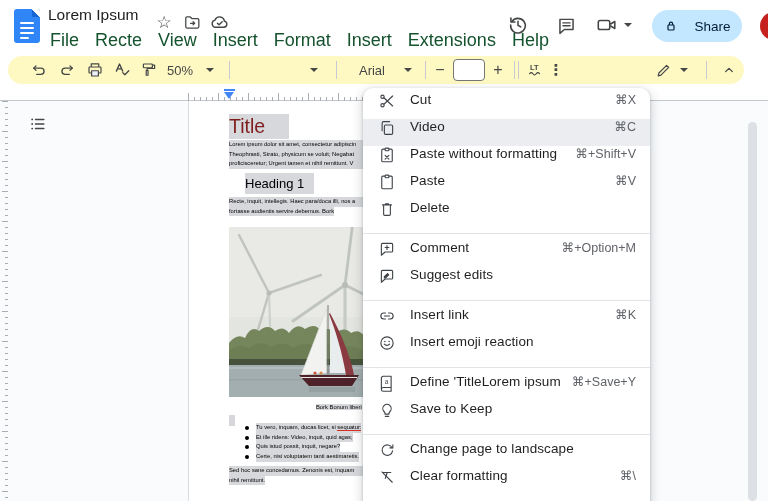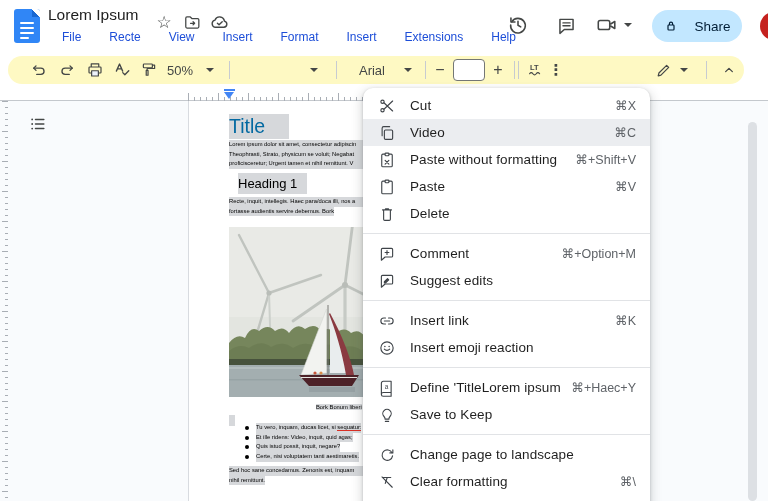--- a/index.html
+++ b/index.html
@@ -10,21 +10,21 @@
   
   .header { position:absolute; top:0; left:0; right:0; height:52px; background:#fff; }
   .docs-logo { position:absolute; left:14px; top:9px; width:26px; height:34px; background:#3086f6; border-radius:3px; }
   .docs-logo .fold { position:absolute; right:0; top:0; width:8px; height:8px;
      background:linear-gradient(225deg,#fff 50%,#1967d2 50%); border-radius:0 3px 0 0; }
   .docs-logo .l { position:absolute; left:6px; height:2.4px; background:#fff; width:14px; border-radius:1px; }
   .doc-title { position:absolute; left:48px; top:6px; font-size:15.5px; color:#1f1f1f; }
   .hdr-ic { position:absolute; top:11px; width:22px; height:22px; display:flex; align-items:center; justify-content:center; color:#444746; cursor:pointer; }
   .star { left:153px; font-size:17px; }
   .menubar { position:absolute; left:42px; top:28px; display:flex; }
-  .menubar span { font-size:12px; color:#1d4ed8; padding:2px 8px; border-radius:9px; cursor:pointer;margin-left:12px; }
+  .menubar span { font-size:18px; color:#14532d; padding:2px 8px; border-radius:9px; cursor:pointer; }
   .right-ic { position:absolute; top:11px; width:28px; height:28px; display:flex; align-items:center; justify-content:center; cursor:pointer; }
   .share-btn { position:absolute; left:652px; top:10px; width:90px; height:32px; background:#c2e7ff; border-radius:16px;
      display:flex; align-items:center; justify-content:center; gap:15px; color:#001d35; font-size:13.5px; font-weight:400; cursor:pointer; }
   .avatar { position:absolute; left:760px; top:12px; width:28px; height:28px; border-radius:50%; background:#c5221f; }
   .caret { width:0; height:0; border-left:4px solid transparent; border-right:4px solid transparent; border-top:4.5px solid #444746; display:inline-block; }
 
   
   .toolbar-row { position:absolute; top:52px; left:0; right:0; height:36px; background:#fff; }
   .toolbar { position:absolute; left:8px; top:4px; width:736px; height:28px; background:#fef9c3; border-radius:14px; }
   .tb { position:absolute; top:0; height:28px; display:flex; align-items:center; justify-content:center; color:#444746; cursor:pointer; }
@@ -46,41 +46,41 @@
 
   
   .canvas { position:absolute; top:101px; left:0; right:0; bottom:0; background:#f9fbfd; }
   .vruler { position:absolute; left:0; top:0; bottom:0; width:8px;
      background:
        repeating-linear-gradient(to bottom,#a9aeb5 0 1px,transparent 1px 6px) right top/3px 100% no-repeat,
        repeating-linear-gradient(to bottom,#a9aeb5 0 1px,transparent 1px 30px) right top/6px 100% no-repeat; }
   .outline-btn { position:absolute; left:26px; top:11px; width:24px; height:24px; display:flex; align-items:center; justify-content:center; color:#444746; cursor:pointer; }
   .page { position:absolute; left:188px; top:0; width:408px; height:400px; background:#fff; border-left:1px solid #d8dbe0; }
   .hl { background:#d6d8db; }
-  .t-title { position:absolute; left:40px; top:13px; font-size:19.5px; line-height:25px; color:#0369a1; }
+  .t-title { position:absolute; left:40px; top:13px; font-size:19.5px; line-height:25px; color:#7f1d1d; }
   .t-title .hl { display:inline-block; padding-right:24px; }
   .small-line { position:absolute; left:40px; font-size:5.8px; line-height:9.7px; color:#000; white-space:nowrap; }
   .small-line .hl { display:inline-block; min-width:142px; }
-  .t-h1 { position:absolute; left:49px; top:72px; font-size:13px; line-height:21px; color:#000; }
+  .t-h1 { position:absolute; left:56px; top:72px; font-size:13px; line-height:21px; color:#000; }
   .t-h1 .hl { display:inline-block; padding-right:10px; }
   .doc-img { position:absolute; left:40px; top:126px; width:150px; height:170px; }
   .t-caption { position:absolute; left:127px; top:302px; font-size:5.8px; line-height:9px; white-space:nowrap; }
   .sel-block { position:absolute; left:40px; top:314px; width:6px; height:11px; background:#d6d8db; }
   .bullets { position:absolute; left:56px; top:322px; }
   .b-row { display:flex; align-items:baseline; font-size:5.8px; line-height:9.7px; white-space:nowrap; color:#000; }
   .b-dot { width:4px; height:4px; border-radius:50%; background:#000; margin-right:7px; align-self:center; flex:0 0 auto; }
   .misspell { border-bottom:1px solid #d93025; }
   .t-para3 { top:365px; }
   .scroll-thumb { position:absolute; left:748px; top:21px; width:9px; height:379px; background:#dde0e4; border-radius:5px; cursor:pointer; }
 
   
   .ctx-menu { position:absolute; left:363px; top:88px; width:287px; height:420px; background:#fff;
      border-radius:10px 10px 0 0; padding-top:4px; z-index:50;
      box-shadow:0 1px 3px rgba(60,64,67,.30), 0 4px 10px 3px rgba(60,64,67,.15); }
-  .mi { display:flex; align-items:center; height:27px; padding:0 14px 0 15px; cursor:pointer; }
+  .mi { display:flex; height:27px; padding:0 14px 0 15px; cursor:pointer; }
   .mi.selected { background:#ebedf0; }
   .mic { width:18px; height:18px; margin-right:14px; flex:0 0 auto; display:flex; align-items:center; justify-content:center; }
   .mil { flex:1; font-size:13.5px; color:#1f1f1f; letter-spacing:.1px; white-space:nowrap; overflow:hidden; }
   .mis { font-size:12.5px; color:#5f6368; margin-left:10px; white-space:nowrap; }
   .ctx-menu hr { border:0; border-top:1px solid #e1e3e6; margin:6px 0; }
 
   svg.ic { display:block; }
 </style>
 </head>
 <body>
@@ -451,21 +451,21 @@
     <hr>
 
     <div class="mi">
       <span class="mic">
         <svg class="ic" width="18" height="18" viewBox="0 0 24 24" fill="none" stroke="#3f4449" stroke-width="1.5" stroke-linejoin="round">
           <path d="M17.5 18 H7 a2.5 2.5 0 0 0 0 5 h10.5 V3 H7 A2.5 2.5 0 0 0 4.5 5.5 v15"></path>
           <text x="9" y="13.5" font-size="8.5" fill="#3f4449" stroke="none" font-family="Liberation Sans, sans-serif">a</text>
         </svg>
         </span>
       <span class="mil">Define 'TitleLorem ipsum do...'</span>
-      <span class="mis">⌘+Haec+Y</span>
+      <span class="mis">⌘+Save+Y</span>
     </div>
 
     <div class="mi">
       <span class="mic">
         <svg class="ic" width="18" height="18" viewBox="0 0 24 24" fill="none" stroke="#3f4449" stroke-width="1.5" stroke-linecap="round" stroke-linejoin="round">
           <path d="M9.5 17.5 c0-1.8-.6-2.6-1.5-3.5 a5.6 5.6 0 1 1 8 0 c-.9.9-1.5 1.7-1.5 3.5 z"></path>
             <path d="M9.8 20.5 h4.4"></path>
         </svg>
         </span>
       <span class="mil">Save to Keep</span>

